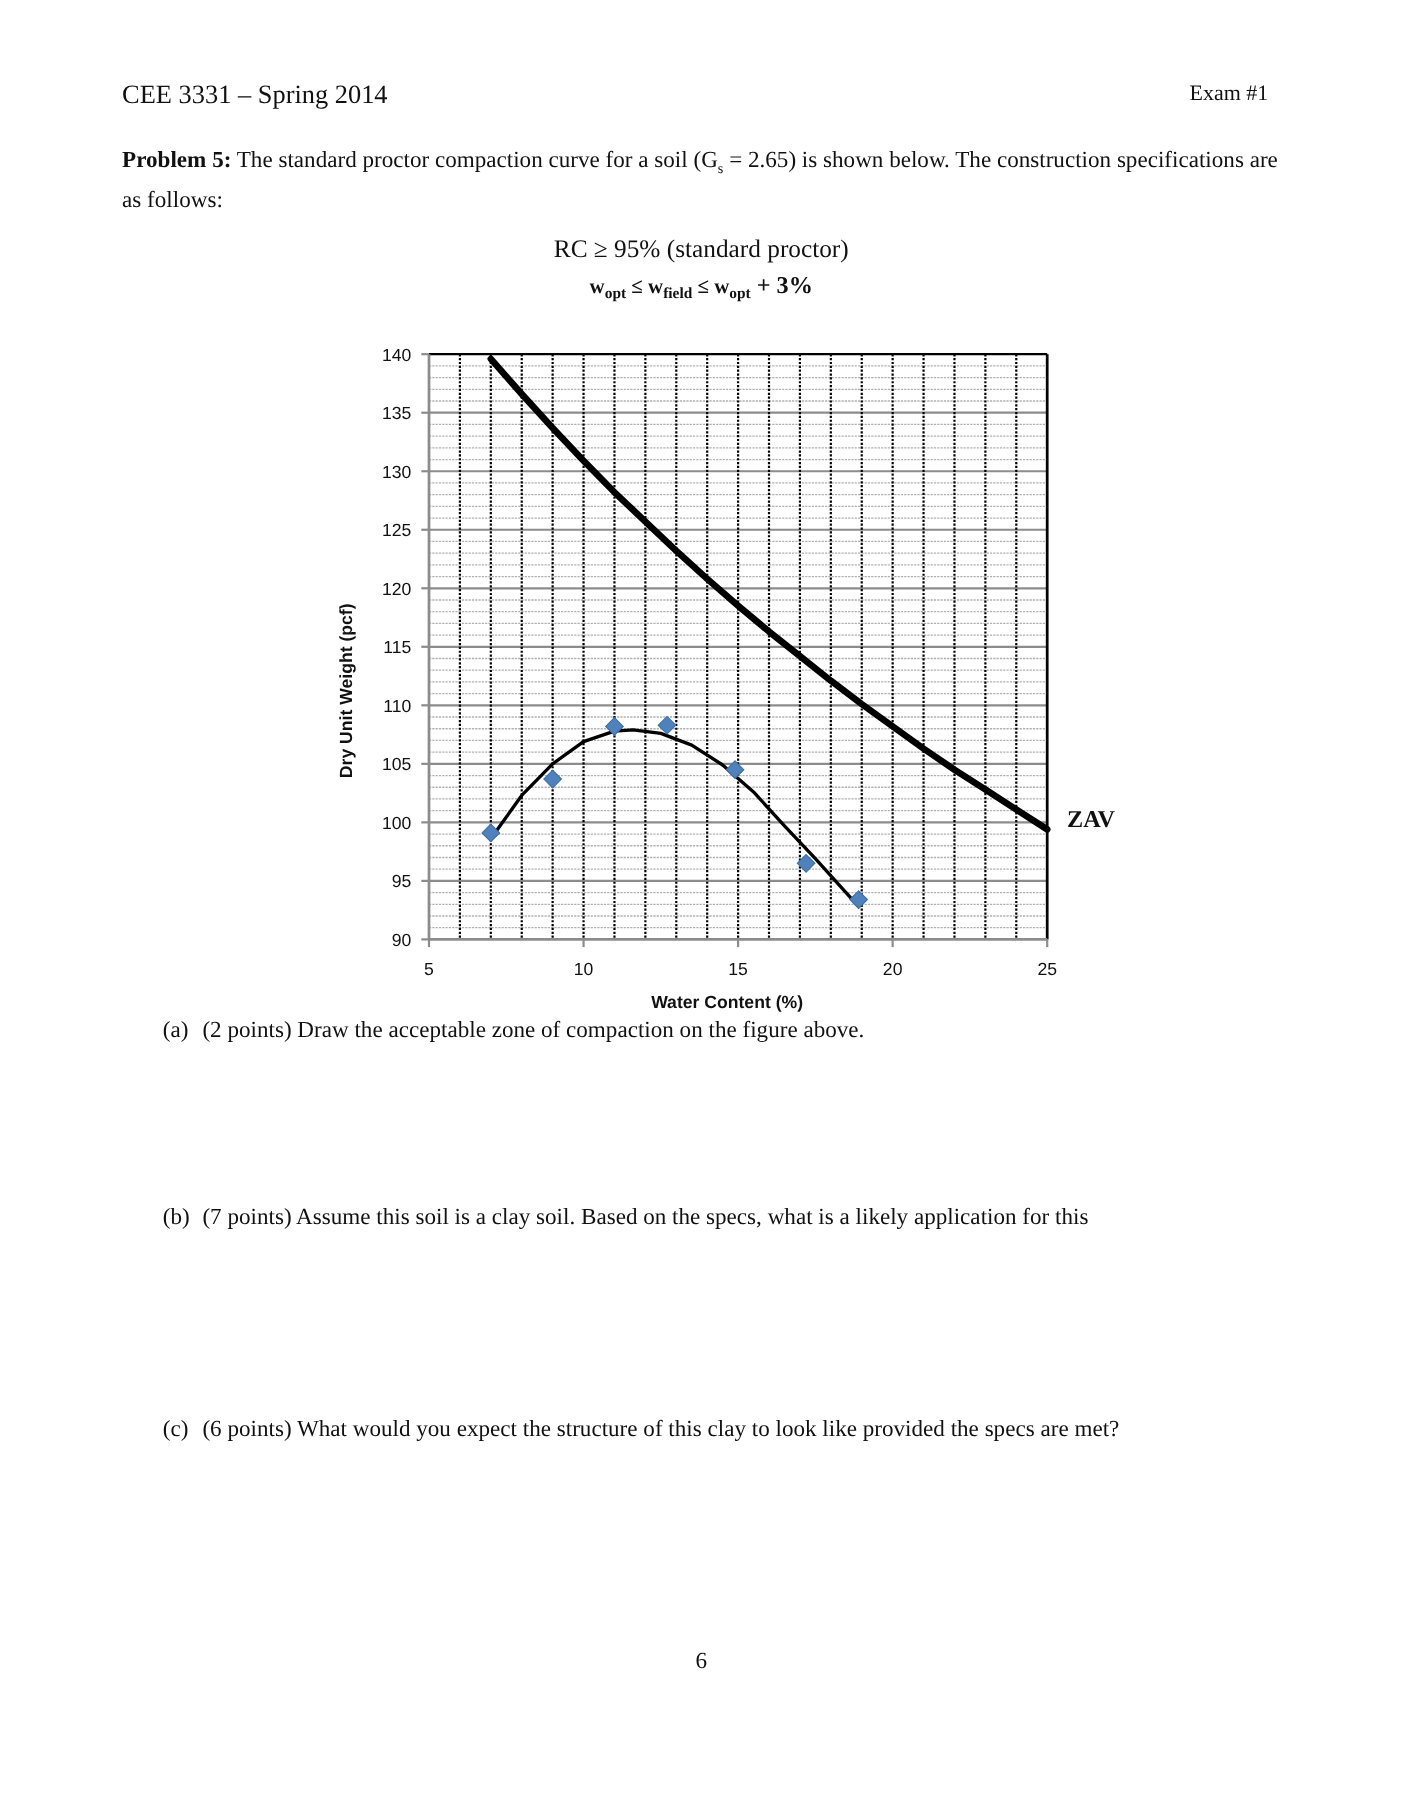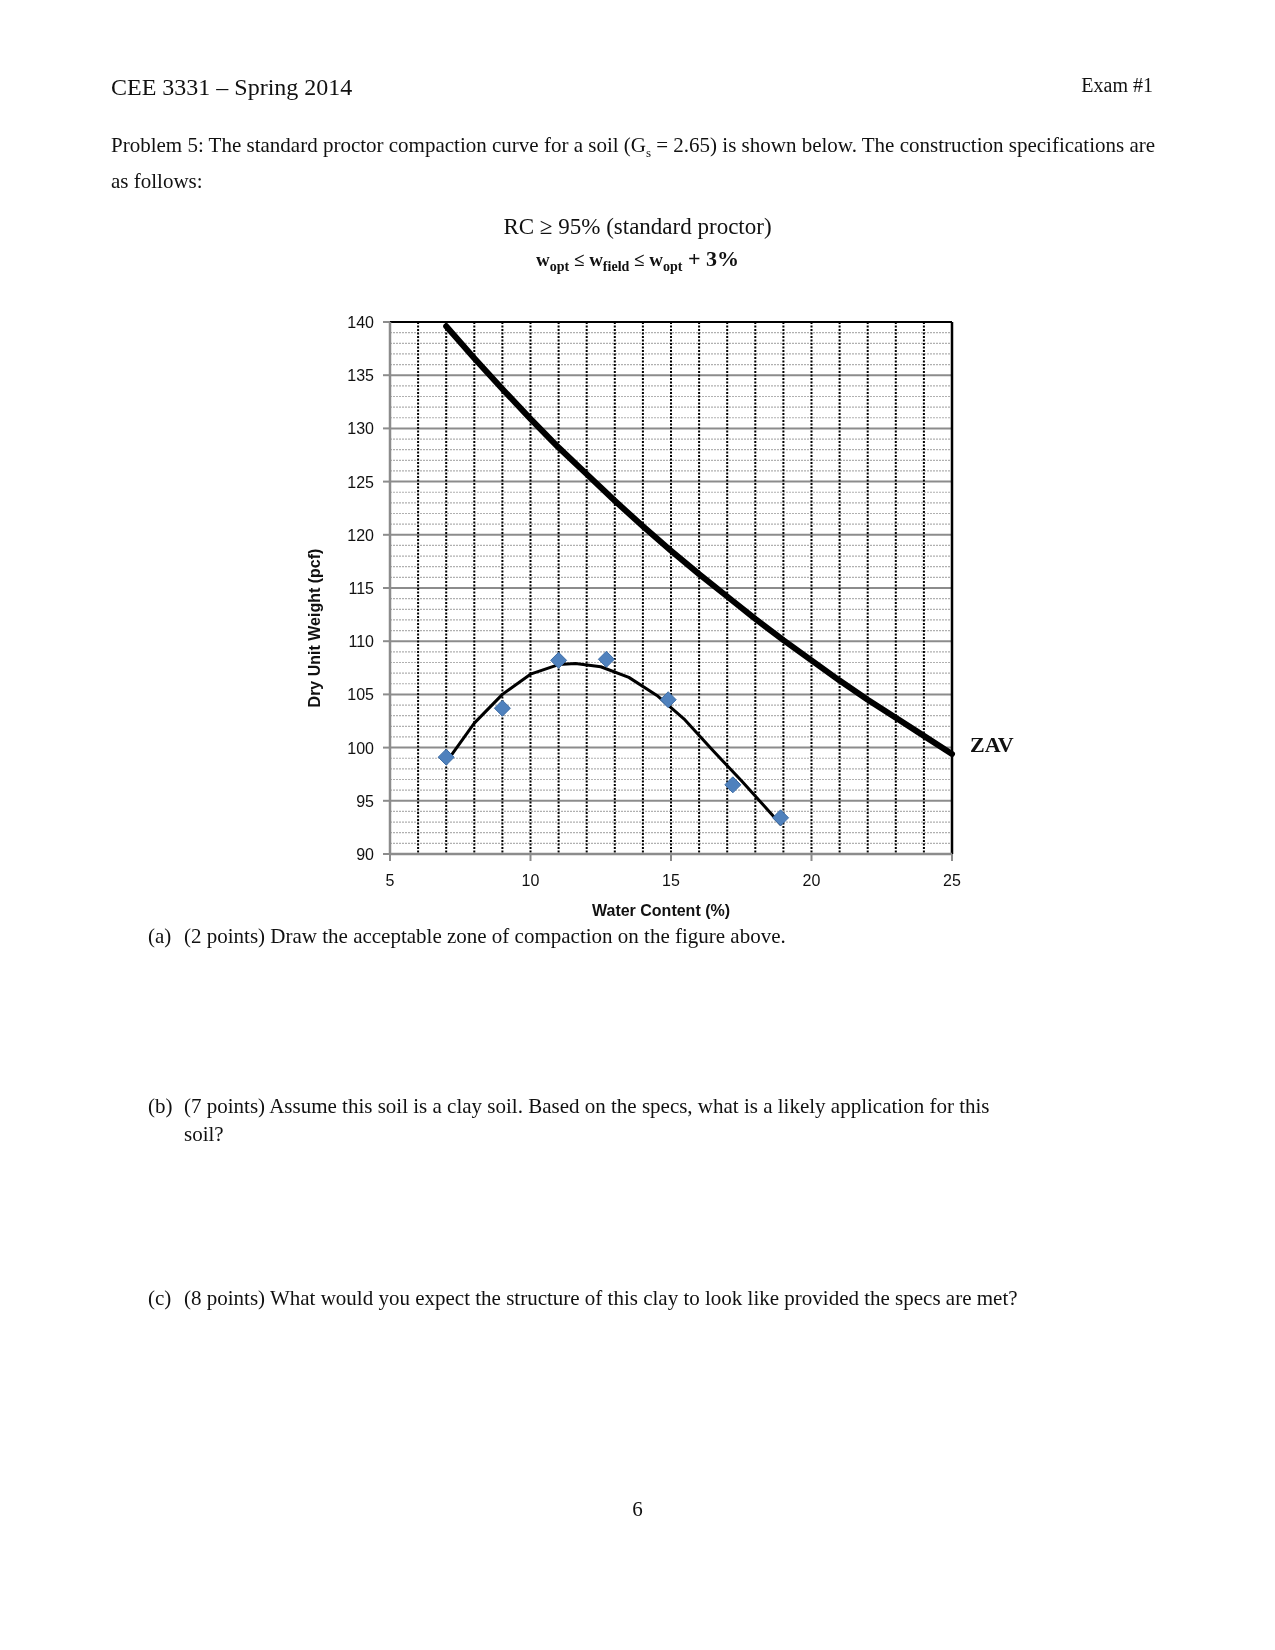--- a/index.html
+++ b/index.html
@@ -1,21 +1,21 @@
 <!DOCTYPE html>
 <html><head>
 <meta charset="utf-8">
 <style>
   html, body { margin:0; padding:0; background:#fff; }
   body { width:1275px; height:1650px; position:relative; overflow:hidden;
          font-family:"Liberation Serif", serif; color:#111; }
   .hdr-left { position:absolute; left:111px; top:74px; font-size:24px; }
   .hdr-right { position:absolute; right:122px; top:74px; font-size:20px; }
   .problem { position:absolute; left:111px; top:131px; width:1060px; font-size:21px; line-height:28px; }
-  .problem b { font-weight:normal; }
+  .problem b { font-weight:bold; }
   .spec1 { position:absolute; left:0; width:1275px; top:214px; text-align:center; font-size:23px; font-weight:normal; }
   .spec2 { position:absolute; left:0; width:1275px; top:246px; text-align:center; font-size:19px; font-weight:bold; }
   .spec2 .big { font-size:22px; }
   .chart { position:absolute; left:300px; top:300px; }
   .q { position:absolute; left:148px; font-size:21px; line-height:28px; width:1030px; }
   .q .lbl { display:inline-block; width:36px; }
   .q .indent { padding-left:36px; display:block; }
   .pageno { position:absolute; left:0; width:1275px; top:1497px; text-align:center; font-size:21px; }
   svg text { font-family:"Liberation Sans", sans-serif; }
 </style>
@@ -154,19 +154,18 @@
       <polygon points="480.59,509.82399999999996 488.59,517.824 480.59,525.824 472.59,517.824" fill="#4f81bd" stroke="#3f6fa8" stroke-width="1"></polygon>
       <text x="670" y="451.9839999999999" font-size="22" font-weight="bold" fill="#111" style="font-family:&quot;Liberation Serif&quot;,serif">ZAV</text>
     </svg>
 </div>
 
 <div class="q" style="top:922px">
   <span class="lbl">(a)</span><span>(2 points) Draw the acceptable zone of compaction on the figure above.</span>
 </div>
 <div class="q" style="top:1092px">
   <span class="lbl">(b)</span><span>(7 points) Assume this soil is a clay soil.  Based on the specs, what is a likely application for this</span>
-  <span class="indent">soil?</span>
 </div>
 <div class="q" style="top:1284px">
-  <span class="lbl">(c)</span><span>(8 points) What would you expect the structure of this clay to look like provided the specs are met?</span>
+  <span class="lbl">(c)</span><span>(6 points) What would you expect the structure of this clay to look like provided the specs are met?</span>
 </div>
 
 <div class="pageno">6</div>
 
 </body></html>

